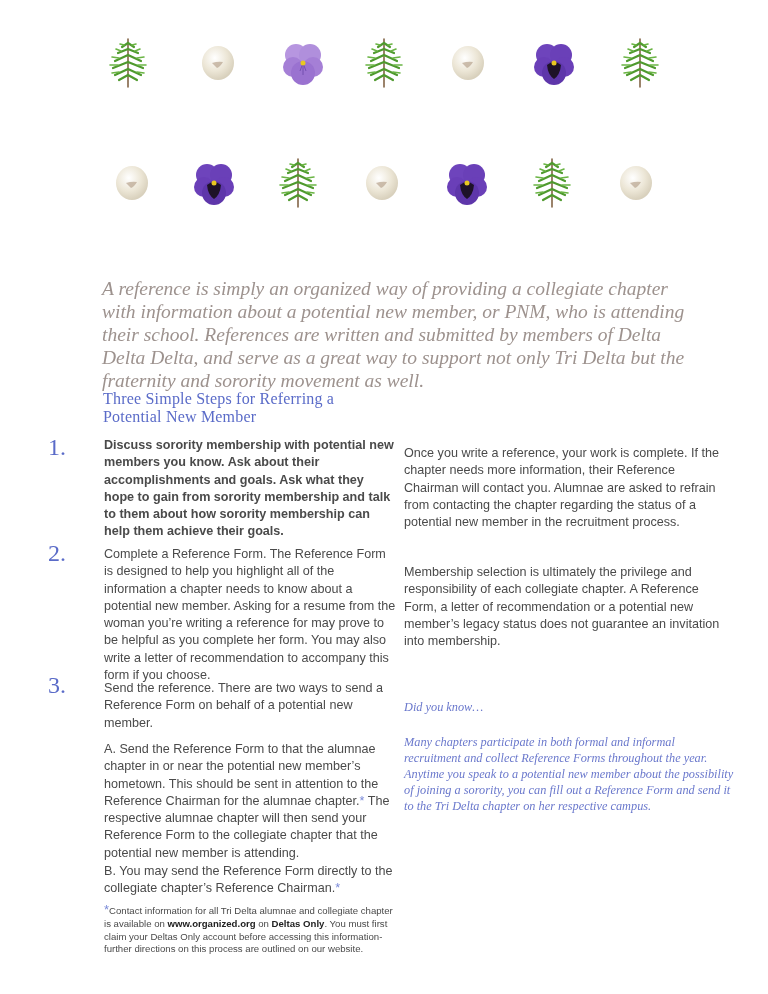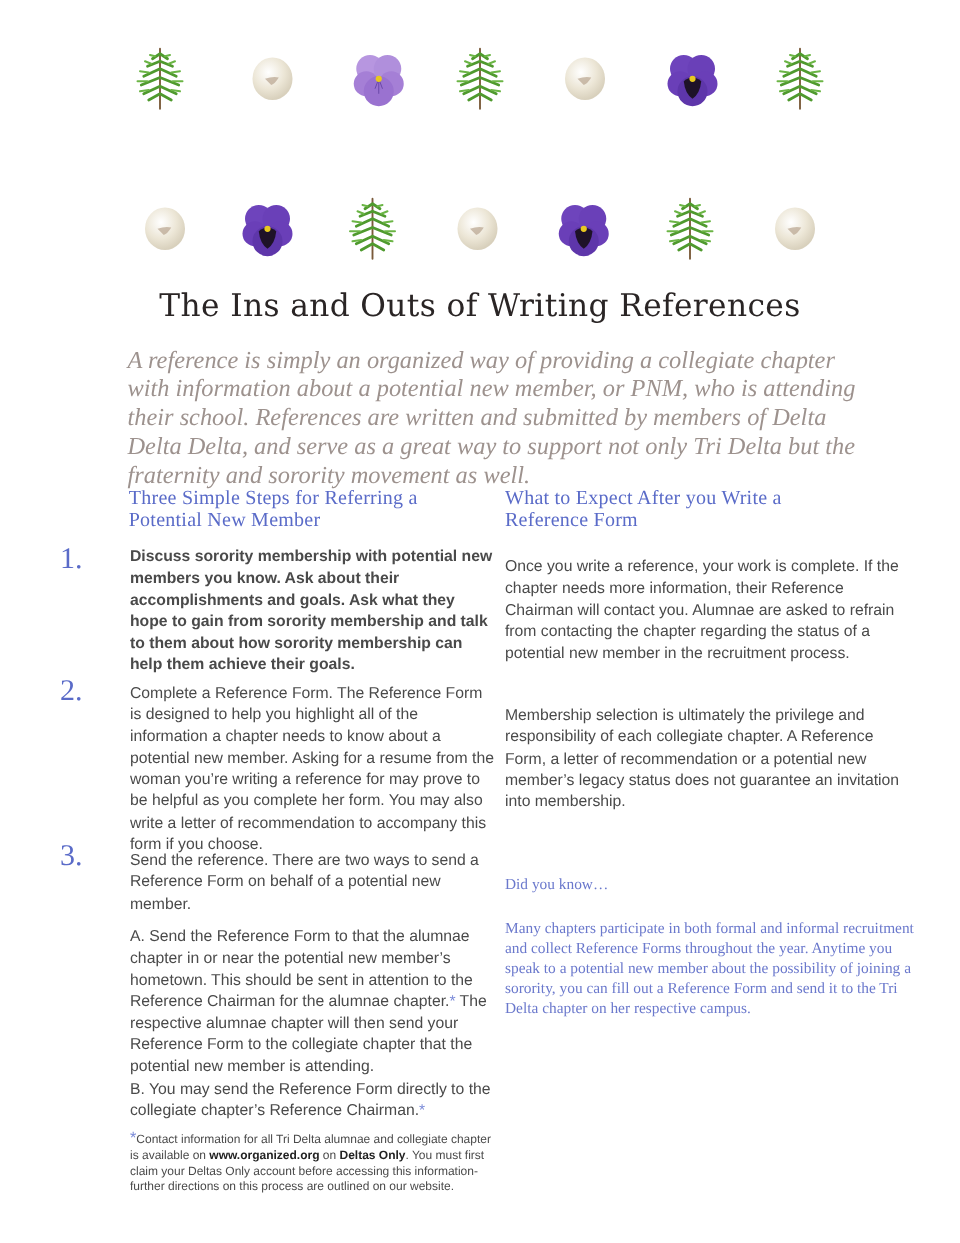--- a/index.html
+++ b/index.html
@@ -39,21 +39,21 @@
     }
     .asterisk { color: #7a8ad8; }
     .footnote {
       position: absolute; left: 104px; top: 904px; width: 290px; margin: 0;
       font-family: "Liberation Sans", sans-serif;
       font-size: 9.6px; line-height: 12.8px; color: #4a4a4a;
     }
     .footnote b { color: #222; font-weight: bold; }
     .dyk {
       position: absolute; margin: 0; width: 330px; left: 404px;
-      font-family: "Liberation Serif", serif; 
+      font-family: "Liberation Serif", serif; font-style: italic;
       font-size: 12.3px; line-height: 16px; color: #6a78cc;
     }
   </style>
 </head>
 <body>
 
 <div class="page">
 
   <div id="ornaments">
       <div class="ornament" style="left: 106px; top: 35px;">
@@ -213,40 +213,38 @@
               <stop offset="60%" stop-color="#ece6d6"></stop>
               <stop offset="100%" stop-color="#d8d0bc"></stop>
             </radialGradient>
           </defs>
       <ellipse cx="22" cy="28" rx="16" ry="17" fill="url(#pg)"></ellipse>
       <path d="M16 28 Q22 26 27 27 Q24 32 21 33 Z" fill="#b8a48e" opacity="0.7"></path>
         </svg>
       </div>
     </div>
 
-  <h1 class="title">The Ins and Outs of Writing References</h1>
   <p class="intro">A reference is simply an organized way of providing a collegiate chapter with information about a potential new member, or PNM, who is attending their school. References are written and submitted by members of Delta Delta Delta, and serve as a great way to support not only Tri Delta but the fraternity and sorority movement as well.</p>
 
   <h2 class="col-head" style="left:103px; top:390px; width:280px;">Three Simple Steps for Referring a Potential New Member</h2>
 
   <span class="step-num" style="top:435px;">1.</span>
   <p class="body-text" style="left:104px; top:437px; width:290px;font-weight:bold;">Discuss sorority membership with potential new members you know. Ask about their accomplishments and goals. Ask what they hope to gain from sorority membership and talk to them about how sorority membership can help them achieve their goals.</p>
 
   <span class="step-num" style="top:541px;">2.</span>
   <p class="body-text" style="left:104px; top:546px; width:292px;">Complete a Reference Form. The Reference Form is designed to help you highlight all of the information a chapter needs to know about a potential new member. Asking for a resume from the woman you’re writing a reference for may prove to be helpful as you complete her form. You may also write a letter of recommendation to accompany this form if you choose.</p>
 
   <span class="step-num" style="top:673px;">3.</span>
   <p class="body-text" style="left:104px; top:680px; width:285px;">Send the reference. There are two ways to send a Reference Form on behalf of a potential new member.</p>
 
   <p class="body-text" style="left:104px; top:741px; width:290px;"><span>A. Send the Reference Form to that the alumnae chapter in or near the potential new member’s hometown. This should be sent in attention to the Reference Chairman for the alumnae chapter.</span><span class="asterisk">*</span><span> The respective alumnae chapter will then send your Reference Form to the collegiate chapter that the potential new member is attending.</span></p>
 
   <p class="body-text" style="left:104px; top:863px; width:290px;"><span>B. You may send the Reference Form directly to the collegiate chapter’s Reference Chairman.</span><span class="asterisk">*</span></p>
 
   <p class="footnote"><span class="asterisk" style="font-size:13px;">*</span><span>Contact information for all Tri Delta alumnae and collegiate chapter is available on </span><b>www.organized.org</b><span> on </span><b>Deltas Only</b><span>. You must first claim your Deltas Only account before accessing this information-further directions on this process are outlined on our website.</span></p>
 
-  <h2 class="col-head" style="left:404px; top:390px; width:260px;">What to Expect After you Write a Reference Form</h2>
   <p class="body-text" style="left:404px; top:445px; width:320px;">Once you write a reference, your work is complete. If the chapter needs more information, their Reference Chairman will contact you. Alumnae are asked to refrain from contacting the chapter regarding the status of a potential new member in the recruitment process.</p>
 
   <p class="body-text" style="left:404px; top:564px; width:320px;">Membership selection is ultimately the privilege and responsibility of each collegiate chapter. A Reference Form, a letter of recommendation or a potential new member’s legacy status does not guarantee an invitation into membership.</p>
 
   <p class="dyk" style="top:699px;">Did you know…</p>
   <p class="dyk" style="top:734px;">Many chapters participate in both formal and informal recruitment and collect Reference Forms throughout the year. Anytime you speak to a potential new member about the possibility of joining a sorority, you can fill out a Reference Form and send it to the Tri Delta chapter on her respective campus.</p>
 </div>
 
 </body></html>

